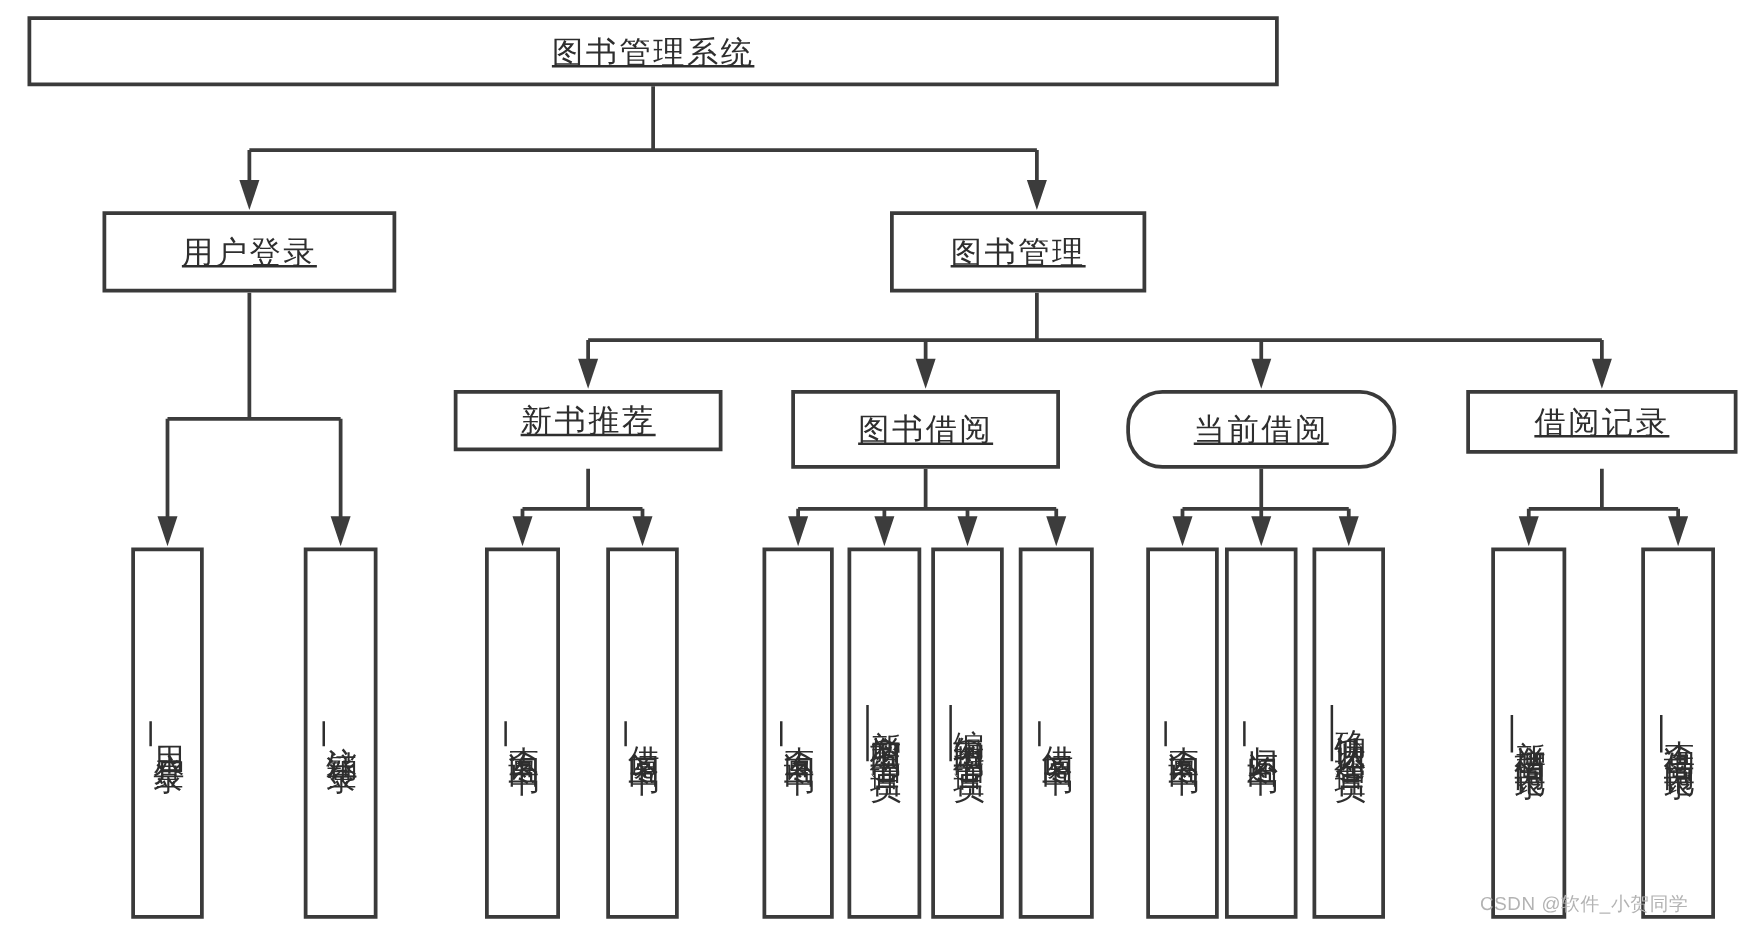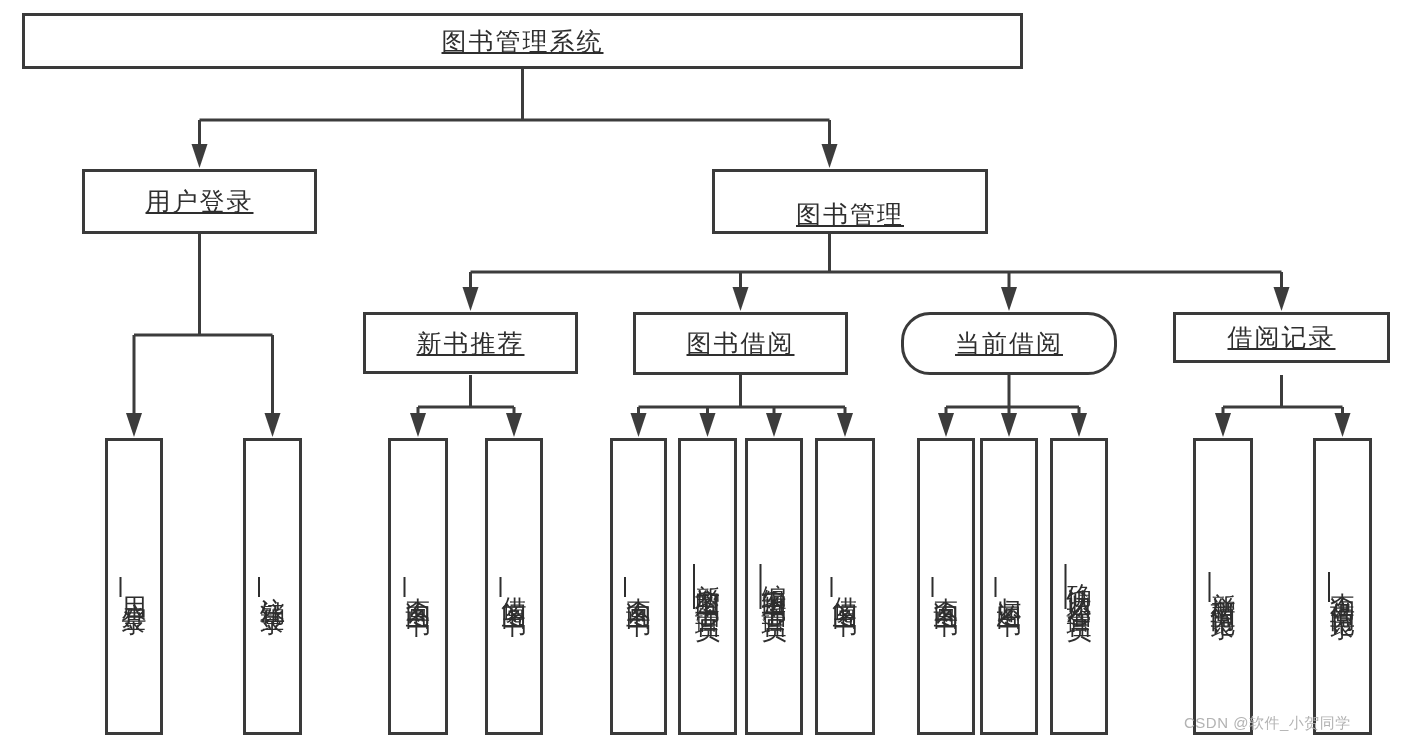--- a/index.html
+++ b/index.html
@@ -102,24 +102,24 @@
         <polygon points="1334.5,413 1350.5,413 1342.5,437" fill="#3c3c3c"></polygon>
       </g>
     </svg>
   <div id="nodes">
       <div class="node" style="left: 22px; top: 13px; width: 1001px; height: 56px; border-color: rgb(58, 58, 58); color: rgb(46, 46, 46);">
         <span class="lbl">图书管理系统</span>
       </div>
       <div class="node" style="left: 82px; top: 169px; width: 235px; height: 65px; border-color: rgb(58, 58, 58); color: rgb(46, 46, 46);">
         <span class="lbl">用户登录</span>
       </div>
-      <div class="node" style="left: 712px; top: 169px; width: 276px; height: 65px; border-color: rgb(58, 58, 58); color: rgb(46, 46, 46); align-items: flex-end;">
+      <div class="node" style="left: 712px; top: 169px; width: 205px; height: 65px; border-color: rgb(58, 58, 58); color: rgb(46, 46, 46);">
         <span class="lbl">图书管理</span>
       </div>
-      <div class="node" style="left: 363px; top: 312px; width: 215px; height: 62px; border-color: rgb(58, 58, 58); color: rgb(46, 46, 46);">
+      <div class="node" style="left: 363px; top: 312px; width: 215px; height: 49px; border-color: rgb(58, 58, 58); color: rgb(46, 46, 46);">
         <span class="lbl">新书推荐</span>
       </div>
       <div class="node" style="left: 633px; top: 312px; width: 215px; height: 63px; border-color: rgb(58, 58, 58); color: rgb(46, 46, 46);">
         <span class="lbl">图书借阅</span>
       </div>
       <div class="node" style="left: 901px; top: 312px; width: 216px; height: 63px; border-color: rgb(58, 58, 58); color: rgb(46, 46, 46); border-radius: 29px;">
         <span class="lbl">当前借阅</span>
       </div>
       <div class="node" style="left: 1173px; top: 312px; width: 217px; height: 51px; border-color: rgb(58, 58, 58); color: rgb(46, 46, 46);">
         <span class="lbl">借阅记录</span>

